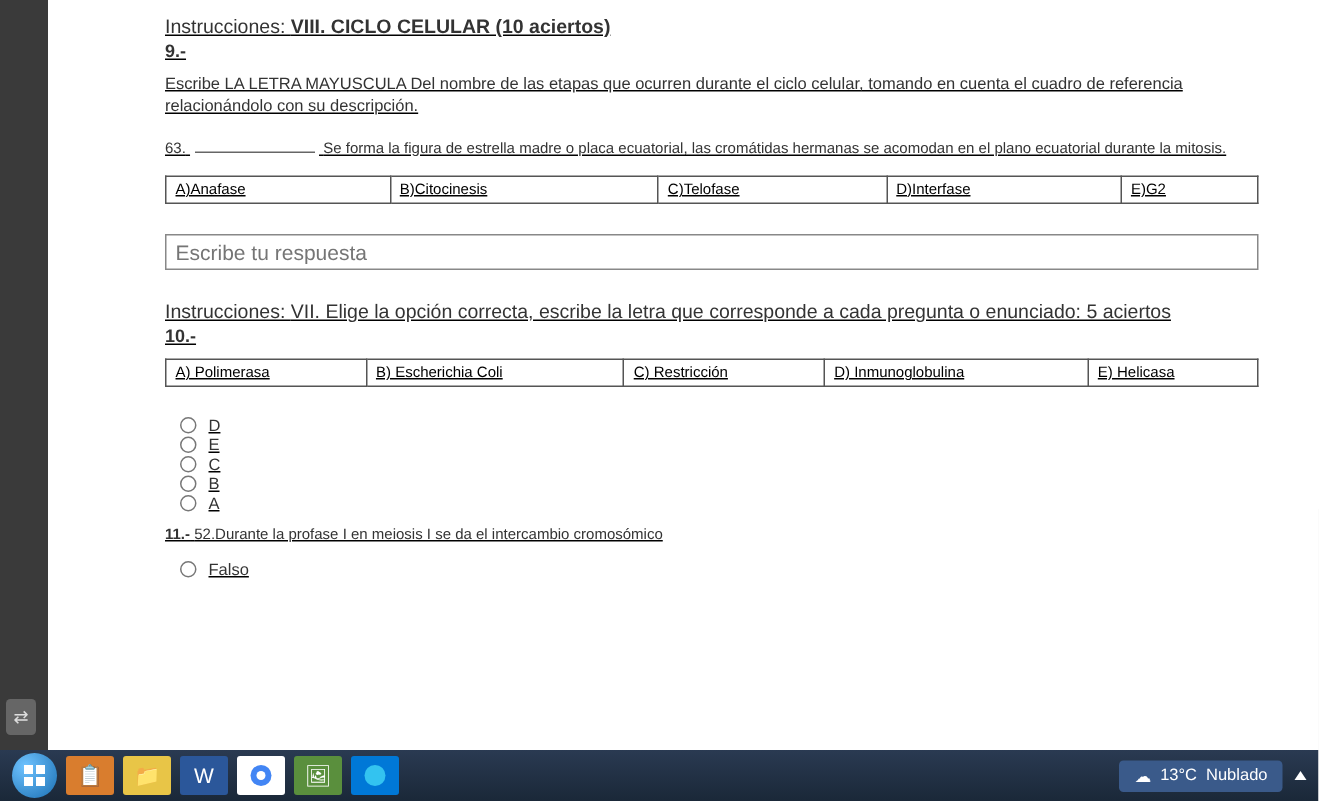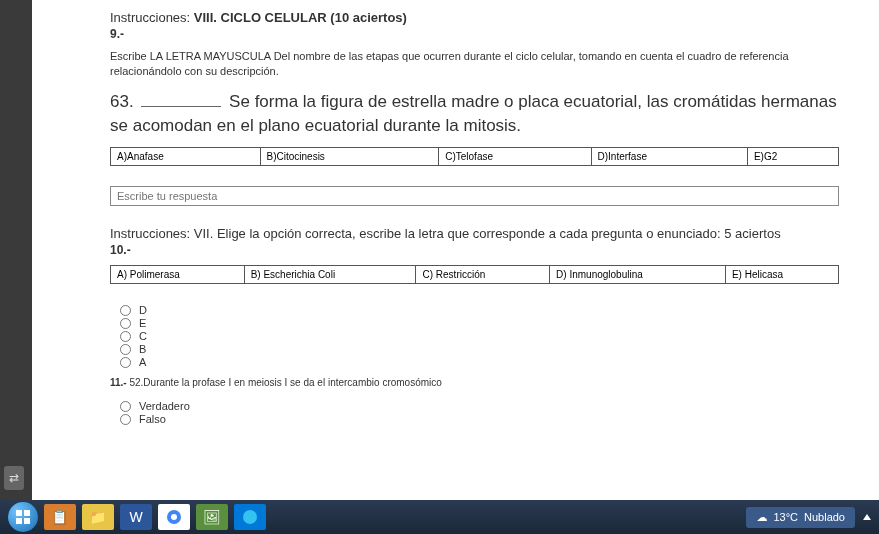--- a/index.html
+++ b/index.html
@@ -23,21 +23,21 @@
     }
     .section-title-strong { font-weight: bold; }
     .qnum { font-size: 12px; font-weight: bold; color: #333; margin-bottom: 8px; }
     .instructions-text {
       font-size: 11px;
       color: #333;
       margin-bottom: 10px;
       line-height: 1.4;
     }
     .question-line {
-      font-size: 17px;
+      font-size: 10px;
       color: #333;
       margin-bottom: 10px;
       line-height: 1.4;
     }
     .blank {
       display: inline-block;
       border-bottom: 1px solid #666;
       min-width: 80px;
       height: 12px;
       vertical-align: baseline;
@@ -49,26 +49,26 @@
       margin-bottom: 20px;
       font-size: 10px;
     }
     table.options td {
       border: 1px solid #555;
       padding: 3px 6px;
     }
     .answer-input {
       width: 100%;
       border: 1px solid #888;
-      font-size: 11px;
+      font-size: 14px;
       padding: 3px 6px;
       color: #777;
       margin-bottom: 12px;
     }
-    .section-block { margin-bottom: 8px; }
+    .section-block { margin-bottom: 8px; text-decoration: underline; }
     .radio-list {
       margin-left: 10px;
       margin-top: 6px;
       font-size: 11px;
       color: #333;
     }
     .radio-item {
       display: flex;
       align-items: center;
       gap: 8px;
@@ -228,24 +228,20 @@
   </div>
 
   <div class="section-block">
     <div class="question-line" style="font-size:10px">
       <b>11.-</b>
       <span>52.Durante la profase I en meiosis I se da el intercambio cromosómico</span>
     </div>
     <div class="radio-list" style="margin-top:0">
       <div class="radio-item">
           <span class="radio-circle"></span>
-          <span>Verdadero</span>
-        </div>
-      <div class="radio-item">
-          <span class="radio-circle"></span>
           <span>Falso</span>
         </div>
     </div>
   </div>
 
 </div>
 
 <div class="taskbar">
   <div class="tb-start">
     <svg width="16" height="16" viewBox="0 0 16 16">

